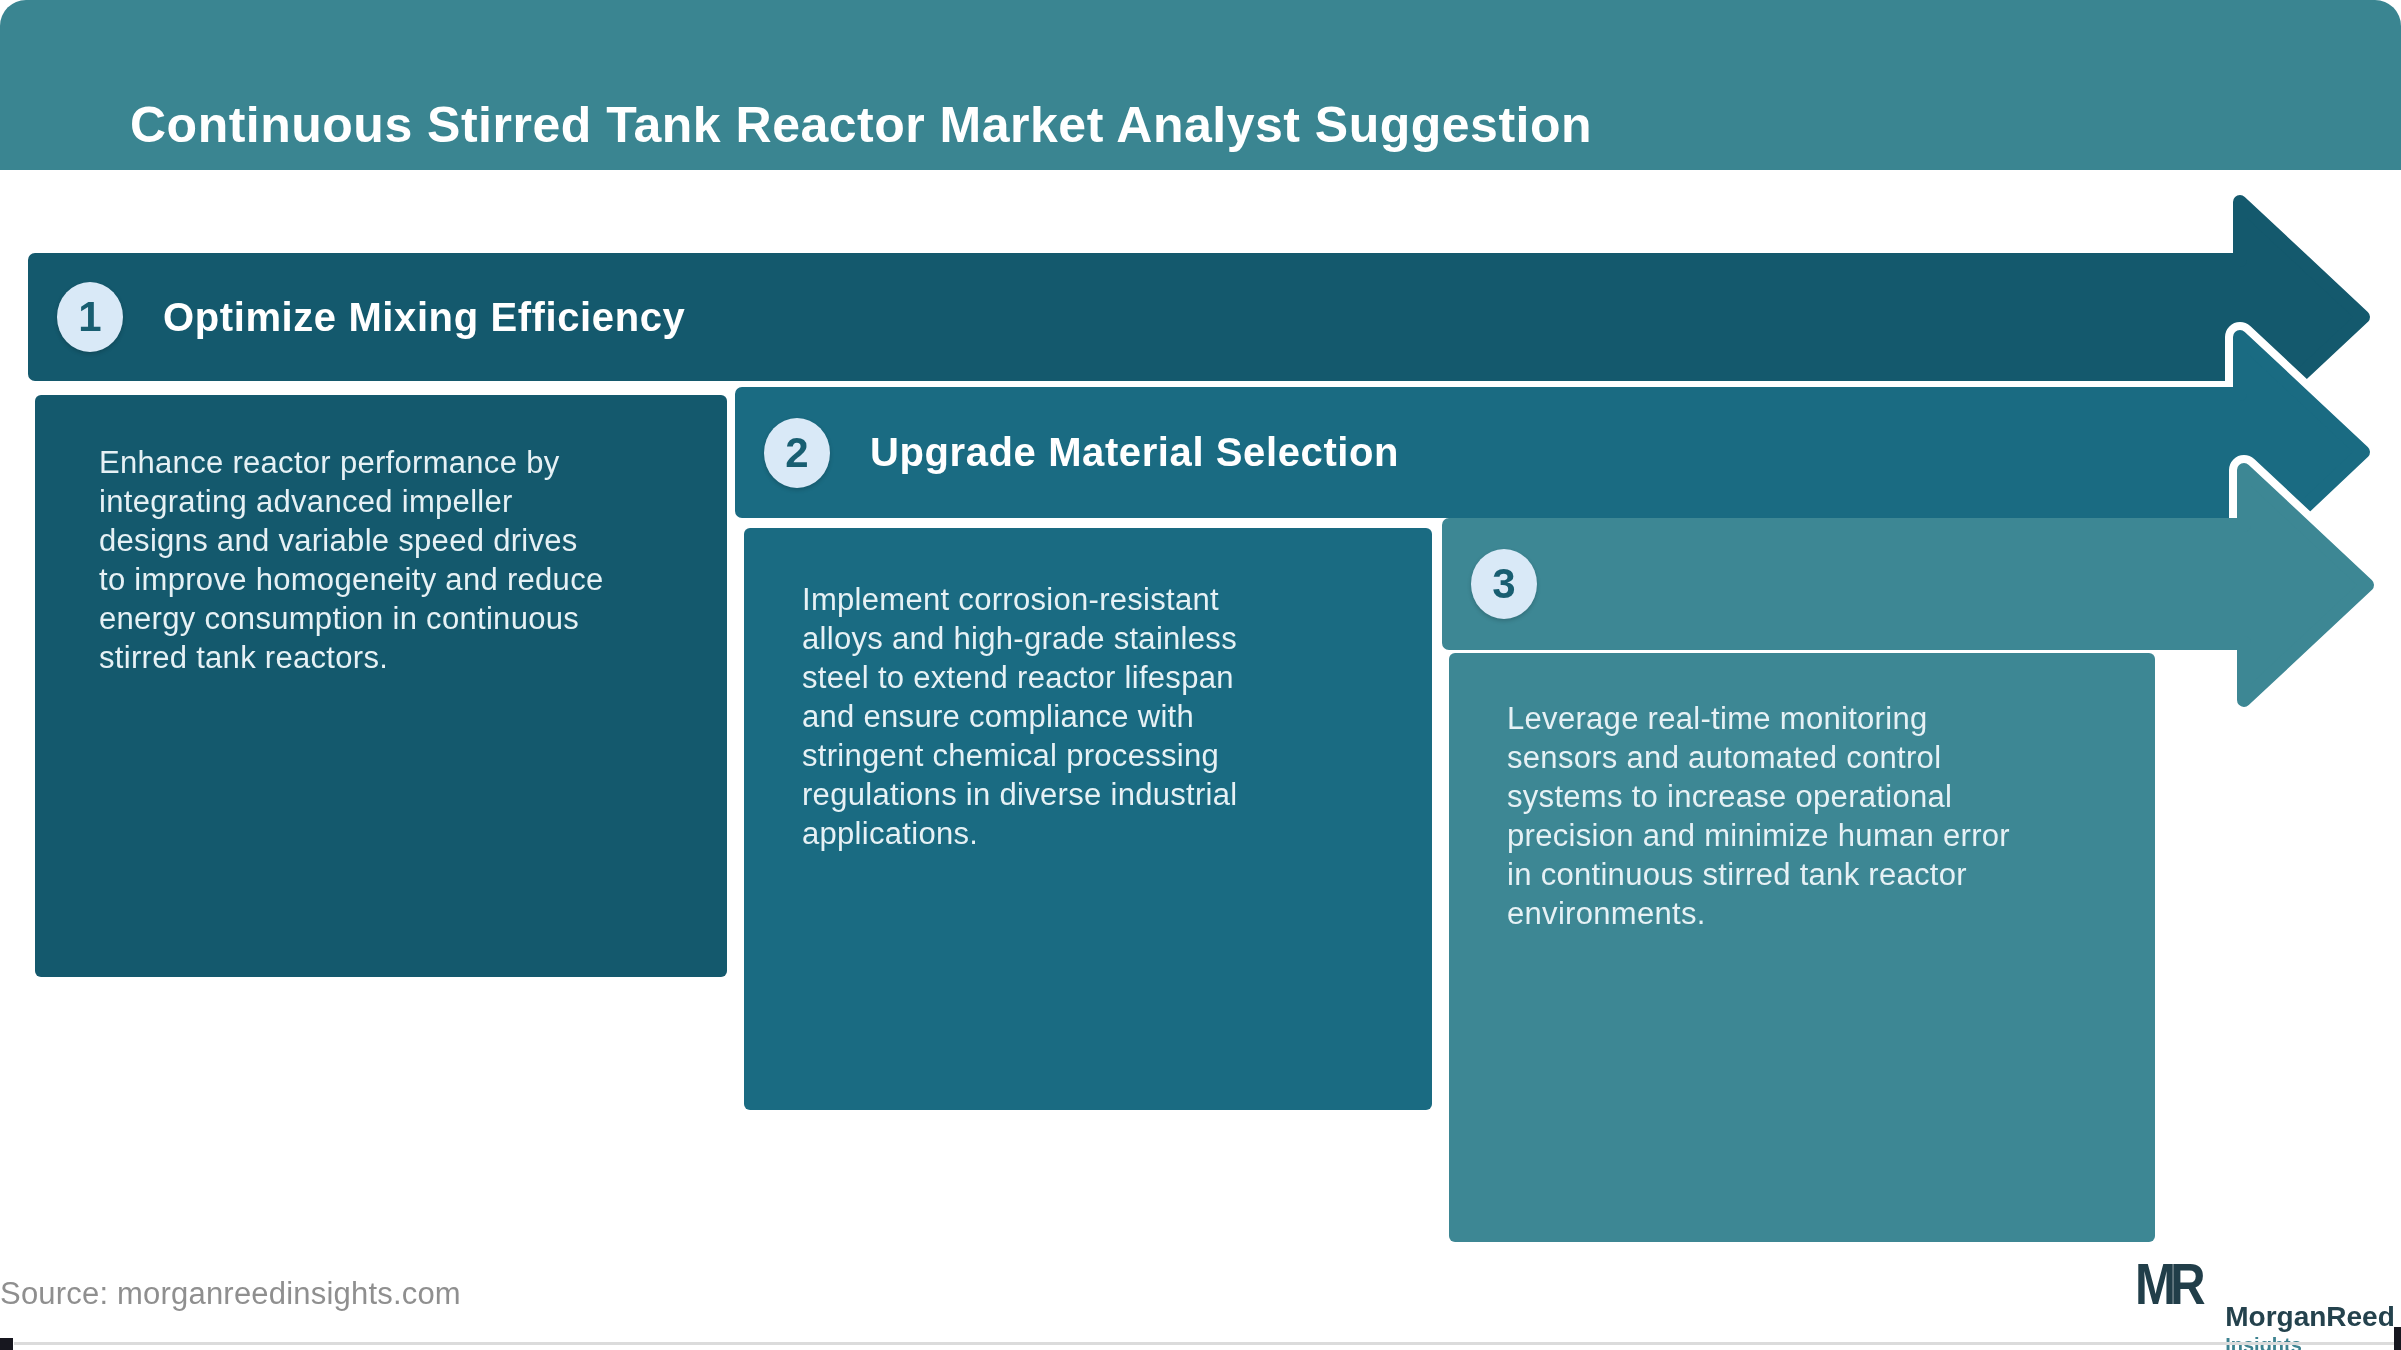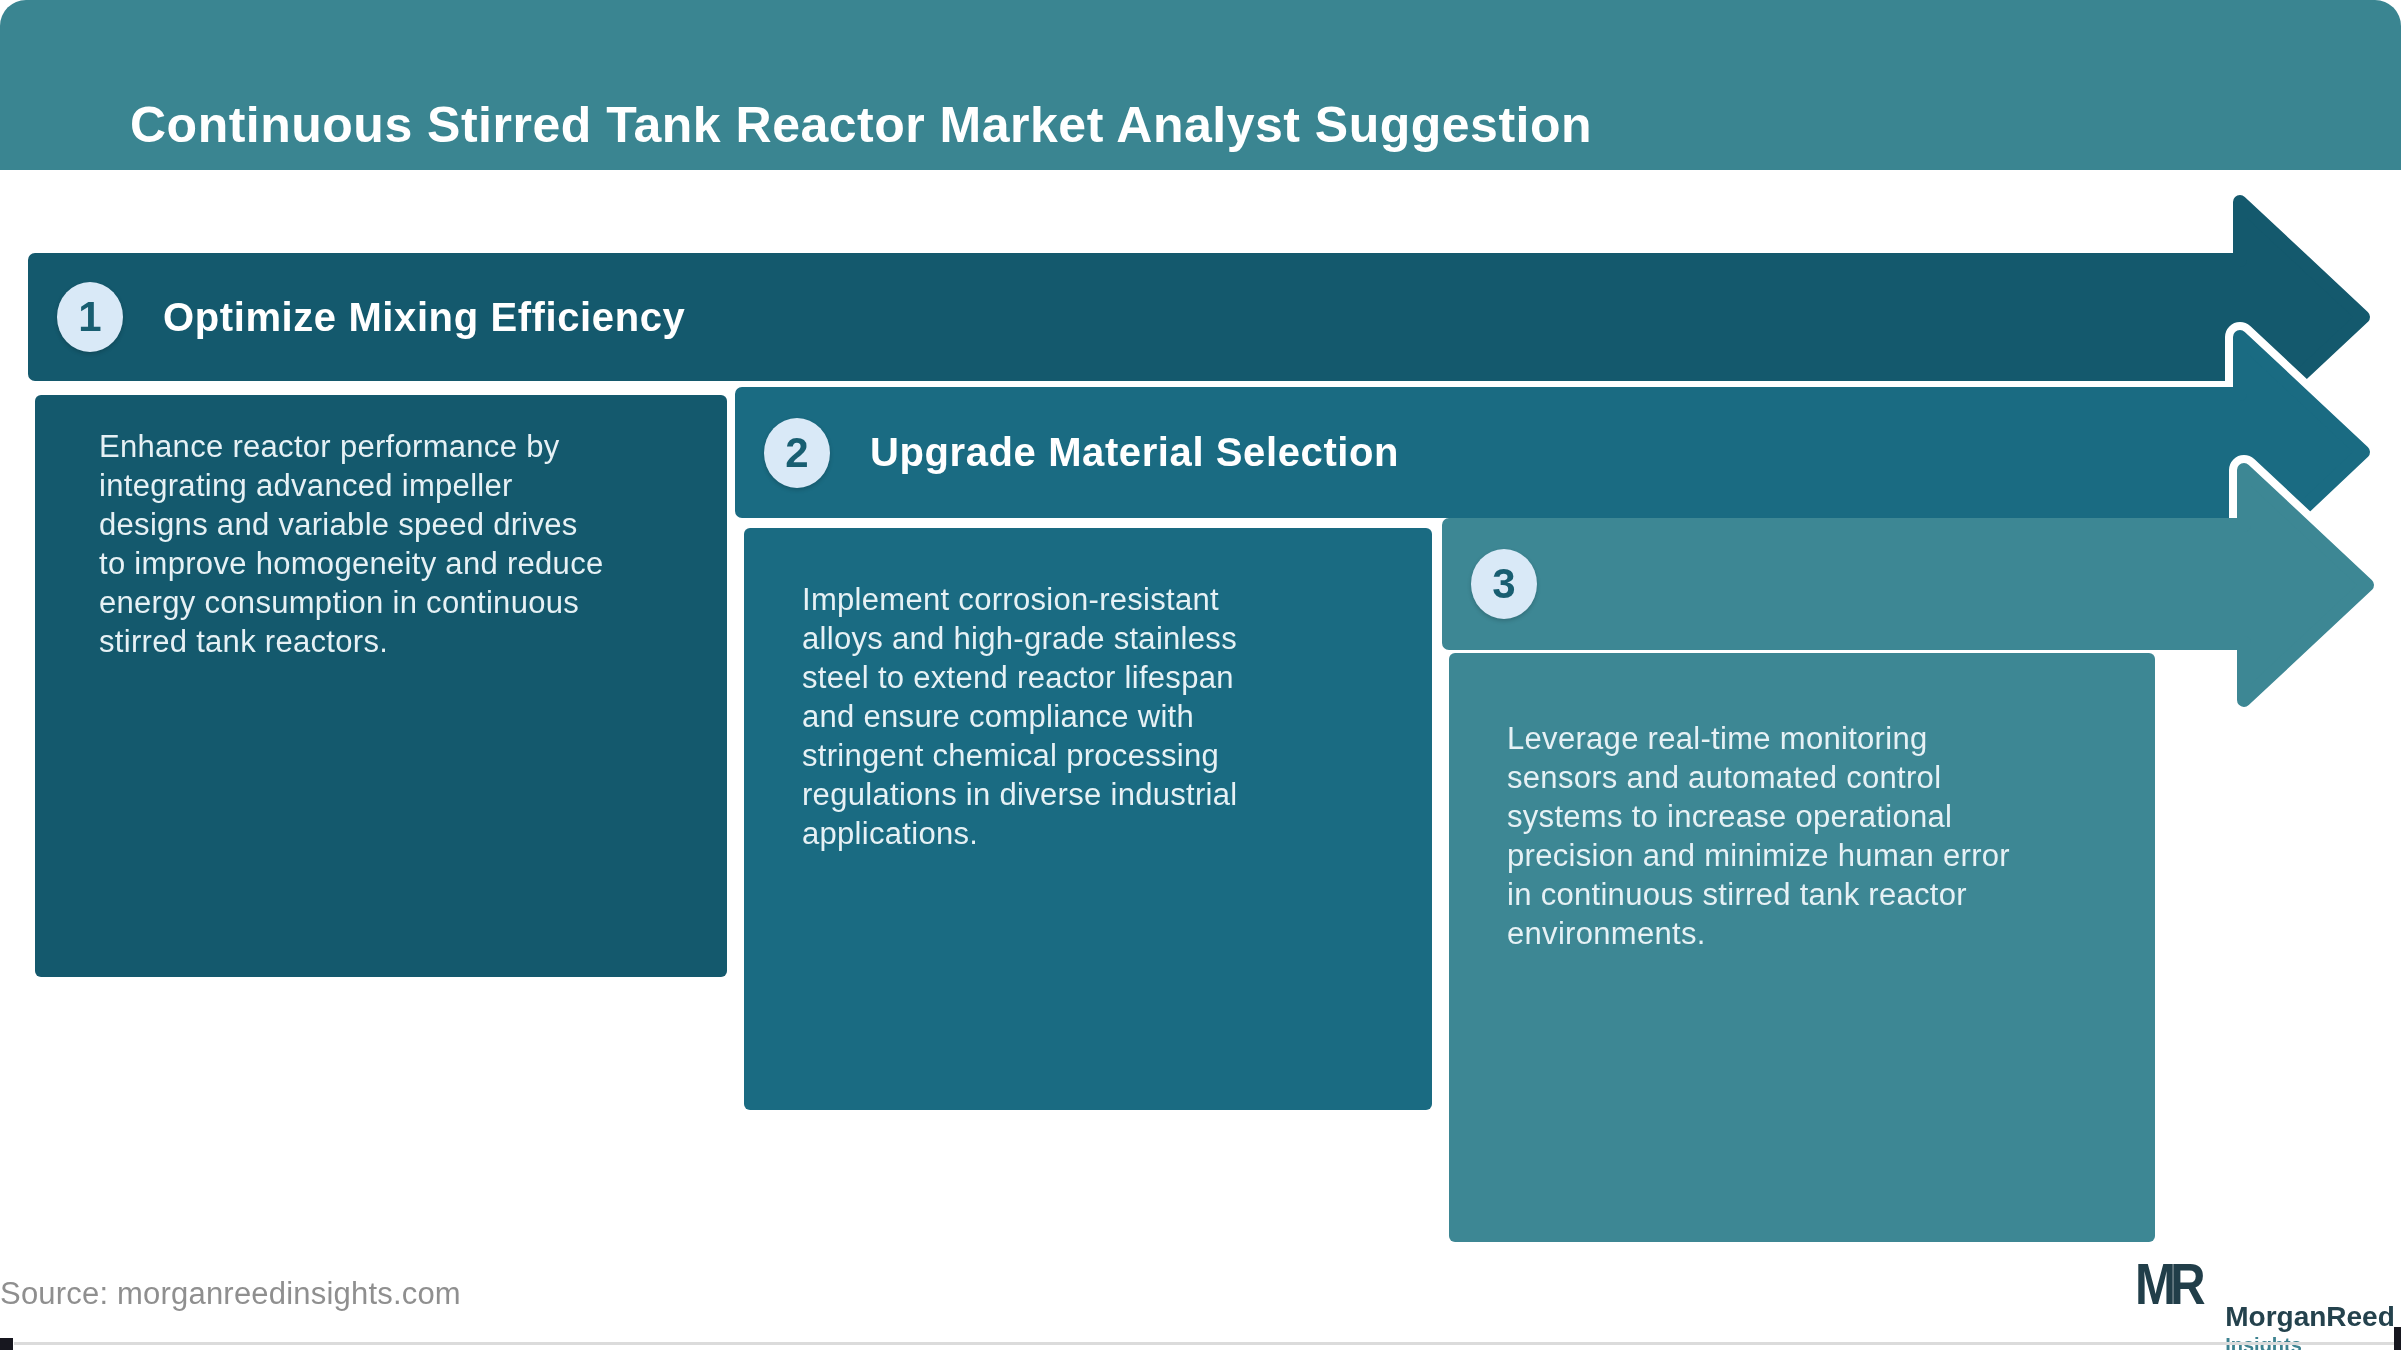--- a/index.html
+++ b/index.html
@@ -31,23 +31,23 @@
     box-shadow:0 2px 4px rgba(0,0,0,.18);
   }
   .num{font-size:42px;font-weight:700;color:#185E71;}
   .bar-title{margin-left:40px;color:#ffffff;font-size:40px;font-weight:600;letter-spacing:.6px;}
   
   .box{
     position:absolute;border-radius:6px;box-sizing:border-box;
     color:#E6F1F5;font-size:31px;line-height:39px;letter-spacing:.3px;
     white-space:pre-line;
   }
-  .box1{left:35px;top:395px;width:692px;height:582px;padding:32px 30px 0 64px;}
+  .box1{left:35px;top:395px;width:692px;height:582px;padding:48px 30px 0 64px;}
   .box2{left:744px;top:528px;width:688px;height:582px;padding:52px 30px 16px 58px;}
-  .box3{left:1449px;top:653px;width:706px;height:589px;padding:66px 30px 0 58px;}
+  .box3{left:1449px;top:653px;width:706px;height:589px;padding:46px 30px 0 58px;}
   
   .source{
     position:absolute;left:0;top:1276px;width:2401px;text-align:left;
     font-size:31px;color:#8F8F8F;letter-spacing:.2px;
   }
   .logo{position:absolute;left:2135px;top:1258px;display:flex;align-items:flex-start;}
   .logo-mark{
     font-size:58px;font-weight:700;color:#213E49;letter-spacing:-7px;
     line-height:52px;transform:scaleX(.85);transform-origin:left top;
   }

